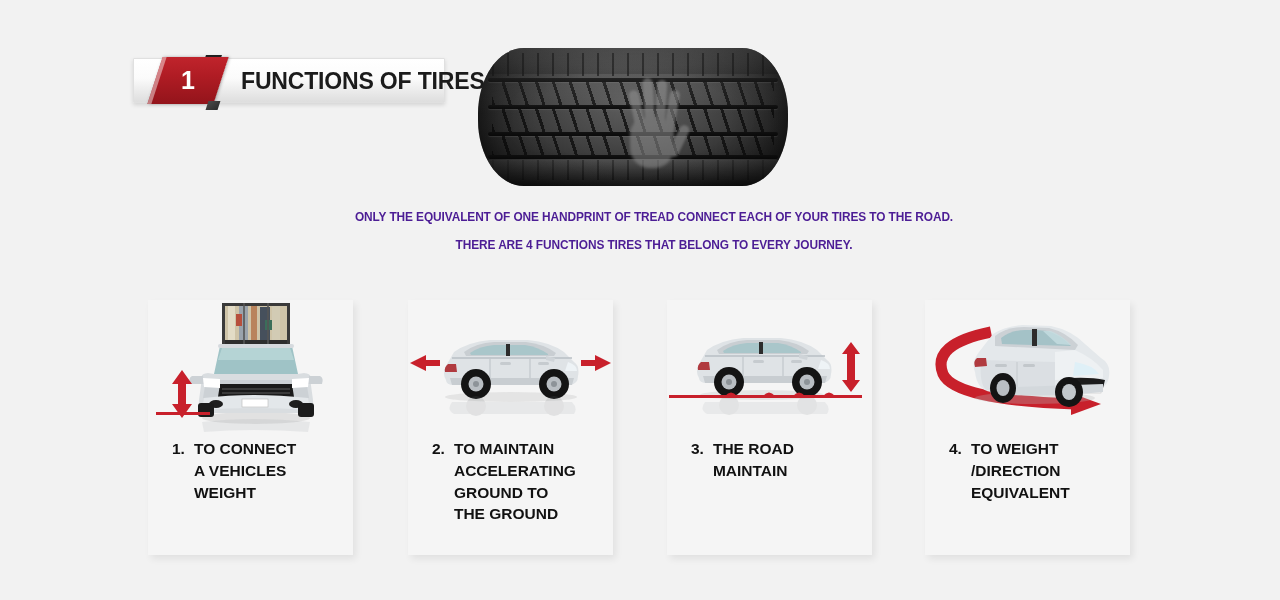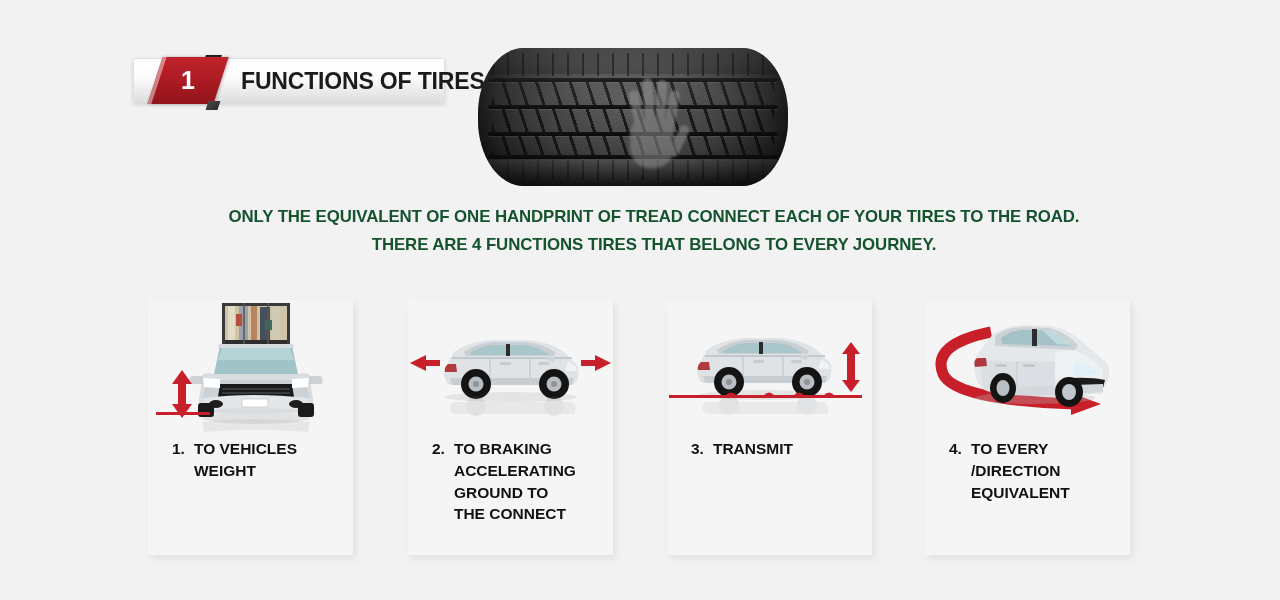--- a/index.html
+++ b/index.html
@@ -209,22 +209,22 @@
   .f3 { left: 38px; top: 14px; height: 50px; transform: rotate(3deg); }
   .f4 { left: 49px; top: 24px; height: 42px; transform: rotate(10deg); }
   .thumb { left: 56px; top: 58px; width: 11px; height: 34px; transform: rotate(26deg); }
 
   
   .subtitle {
     position: absolute;
     left: 0; right: 0;
     top: 203px;
     text-align: center;
-    color: #14532d;
-    font-size: 17px;
+    color: #4c1d95;
+    font-size: 12px;
     font-weight: bold;
     line-height: 28px;
     letter-spacing: -0.1px;
     margin-left: 28px;
   }
   .subtitle .line { display: block; transform: scaleX(0.99); }
 
   
   .card {
     position: absolute;
@@ -369,21 +369,22 @@
         <g fill="#c8202b">
           <polygon points="34,70 44,84 38,84 38,101 30,101 30,84 24,84"></polygon>
           <polygon points="34,118 44,104 38,104 38,88 30,88 30,104 24,104"></polygon>
         </g>
         <rect x="8" y="112" width="54" height="3" fill="#c8202b"></rect>
       </svg>
     </div>
     <div class="card-text">
       <span class="card-num">1.</span>
       <span class="card-lines">
-        <span class="tline">TO VEHICLES</span>
+        <span class="tline">TO CONNECT</span>
+        <span class="tline">A VEHICLES</span>
         <span class="tline">WEIGHT</span>
       </span>
     </div>
   </div>
 
   <div class="card card-2">
     <div class="card-art">
       <svg class="art-svg" width="205" height="135" viewBox="0 0 205 135">
         <ellipse cx="103" cy="97" rx="66" ry="5" fill="#bdbdbd" opacity="0.3"></ellipse>
 
@@ -424,24 +425,24 @@
         </g>
       </svg>
       <svg class="art-svg" width="205" height="135" viewBox="0 0 205 135">
         <polygon points="2,63 18,55 18,60 32,60 32,66 18,66 18,71" fill="#c8202b"></polygon>
         <polygon points="203,63 187,55 187,60 173,60 173,66 187,66 187,71" fill="#c8202b"></polygon>
       </svg>
     </div>
     <div class="card-text">
       <span class="card-num">2.</span>
       <span class="card-lines">
-        <span class="tline">TO BRAKING</span>
+        <span class="tline">TO MAINTAIN</span>
         <span class="tline">ACCELERATING</span>
         <span class="tline">GROUND TO</span>
-        <span class="tline">THE CONNECT</span>
+        <span class="tline">THE GROUND</span>
       </span>
     </div>
   </div>
 
   <div class="card card-3">
     <div class="card-art">
       <svg class="art-svg" width="205" height="135" viewBox="0 0 205 135">
         <ellipse cx="95" cy="95" rx="62" ry="5" fill="#bdbdbd" opacity="0.3"></ellipse>
         <path d="M32 78 Q28 72 32 64 L40 50 Q54 40 76 38 L114 38 Q136 40 150 50 L160 60 Q166 64 164 74 Q164 82 156 83 L40 83 Q32 83 32 78 Z" fill="#dfe3e6"></path>
         <path d="M50 50 Q62 41 80 40 L112 40 Q130 42 142 51 L140 54 L52 54 Z" fill="#c9ced2"></path>
@@ -479,21 +480,22 @@
         <rect x="2" y="95" width="193" height="3" fill="#c8202b"></rect>
         <g fill="#c8202b">
           <polygon points="184,42 193,54 188,54 188,68 180,68 180,54 175,54"></polygon>
           <polygon points="184,92 193,80 188,80 188,66 180,66 180,80 175,80"></polygon>
         </g>
       </svg>
     </div>
     <div class="card-text">
       <span class="card-num">3.</span>
       <span class="card-lines">
-        <span class="tline">TRANSMIT</span>
+        <span class="tline">THE ROAD</span>
+        <span class="tline">MAINTAIN</span>
       </span>
     </div>
   </div>
 
   <div class="card card-4">
     <div class="card-art">
       <svg class="art-svg" width="205" height="135" viewBox="0 0 205 135">
         <path d="M66 32 Q6 44 18 74 Q30 100 150 104" stroke="#c8202b" stroke-width="11" fill="none" stroke-linecap="butt"></path>
         <polygon points="146,93 176,104 146,115" fill="#c8202b"></polygon>
       </svg>
@@ -527,20 +529,20 @@
         <ellipse cx="78" cy="88" rx="6.5" ry="8" fill="#b9bec3"></ellipse>
         <ellipse cx="144" cy="92" rx="14" ry="15" fill="#141414"></ellipse>
         <ellipse cx="144" cy="92" rx="7" ry="8" fill="#c2c7cb"></ellipse>
 
         <path d="M118 31 L126 31 Q138 36 146 45 L132 44 Z" fill="#c5dde1" opacity="0.8"></path>
       </svg>
     </div>
     <div class="card-text">
       <span class="card-num">4.</span>
       <span class="card-lines">
-        <span class="tline">TO EVERY</span>
+        <span class="tline">TO WEIGHT</span>
         <span class="tline">/DIRECTION</span>
         <span class="tline">EQUIVALENT</span>
       </span>
     </div>
   </div>
 
 </div>
 
 </body></html>

